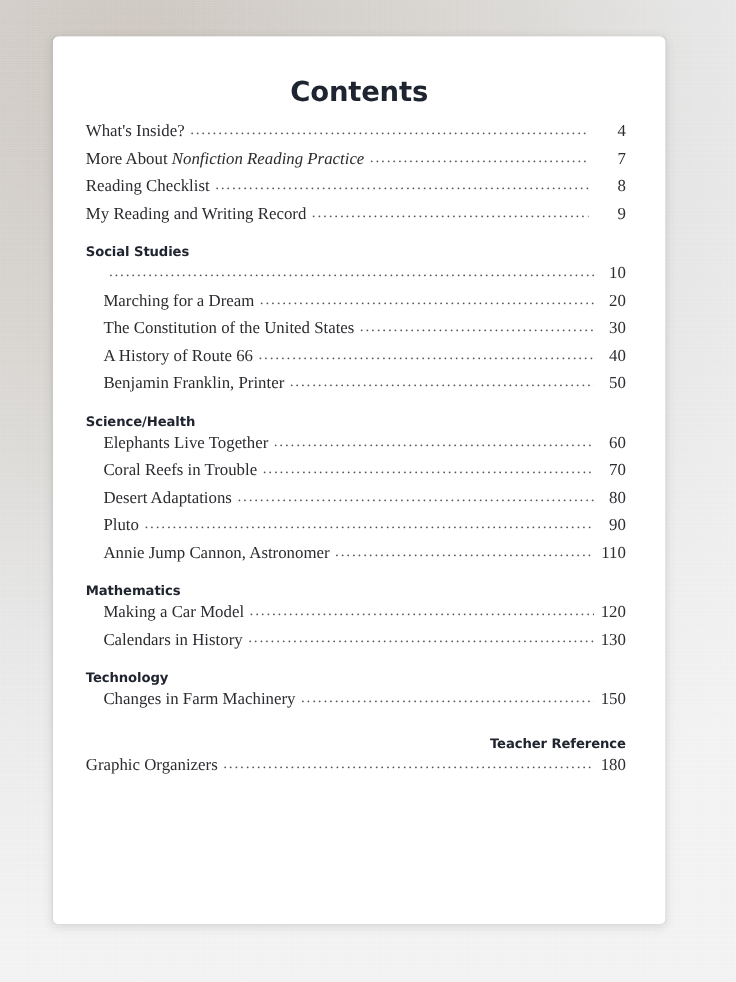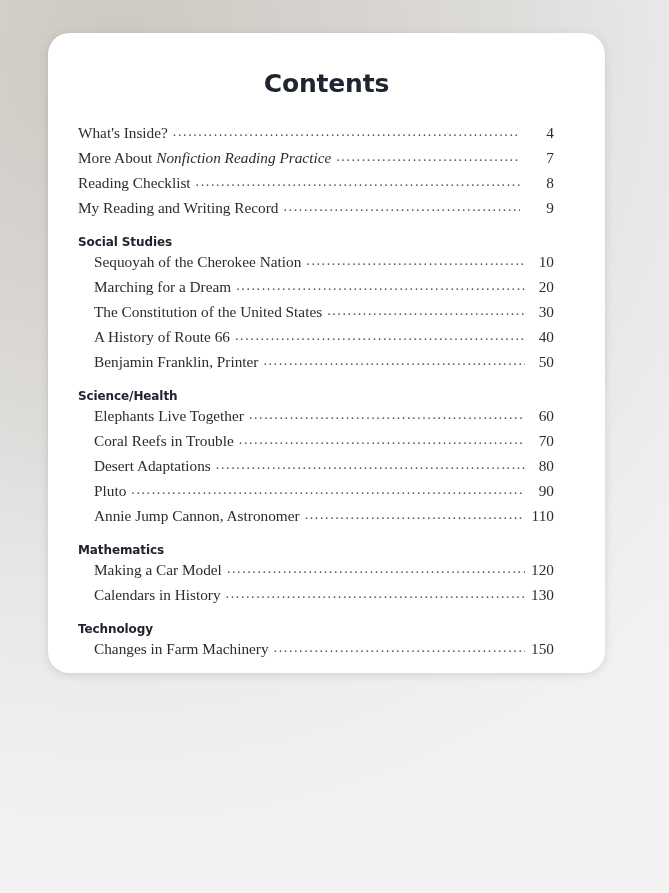--- a/index.html
+++ b/index.html
@@ -27,40 +27,40 @@
     background-image:
       repeating-linear-gradient(0deg, rgba(255,255,255,.035) 0 1px, rgba(0,0,0,.018) 1px 2px),
       repeating-linear-gradient(90deg, rgba(255,255,255,.03) 0 1px, rgba(0,0,0,.015) 1px 2px);
   }
 
   .page {
     position: absolute;
     left: 48px;
     top: 33px;
     width: 557px;
-    height: 640px;
+    height: 807px;
     background: #ffffff;
-    border-radius: 21px;
+    border-radius: 5px;
     box-shadow: 0 2px 9px rgba(80,75,70,.16), 0 0 1px rgba(0,0,0,.10);
     overflow: hidden;
   }
 
   .page-title {
     text-align: center;
     font-family: "DejaVu Sans", "Liberation Sans", sans-serif;
     font-weight: bold;
     font-size: 25px;
     letter-spacing: -0.2px;
     color: #1e2430;
     margin-top: 36px;
   }
 
   .toc {
-    margin-top: 23px;
-    padding: 0 51px 0 30px;
+    margin-top: 10px;
+    padding: 0 36px 0 30px;
   }
 
   
   .row {
     display: flex;
     align-items: baseline;
     font-size: 15.3px;
     color: #2c2c30;
     line-height: 24px;
     white-space: nowrap;
@@ -145,21 +145,20 @@
         <div class="row front">
           <span class="label">My Reading and Writing Record</span>
           <span class="leader"></span>
           <span class="pageno">9</span>
         </div>
       </div>
     <div>
         <div>
           <div class="section-title">Social Studies</div>
           <div class="row entry">
-            <span class="label">Sequoyah of the Cherokee Nation</span>
             <span class="leader"></span>
             <span class="pageno">10</span>
           </div>
           <div class="row entry">
             <span class="label">Marching for a Dream</span>
             <span class="leader"></span>
             <span class="pageno">20</span>
           </div>
           <div class="row entry">
             <span class="label">The Constitution of the United States</span>

